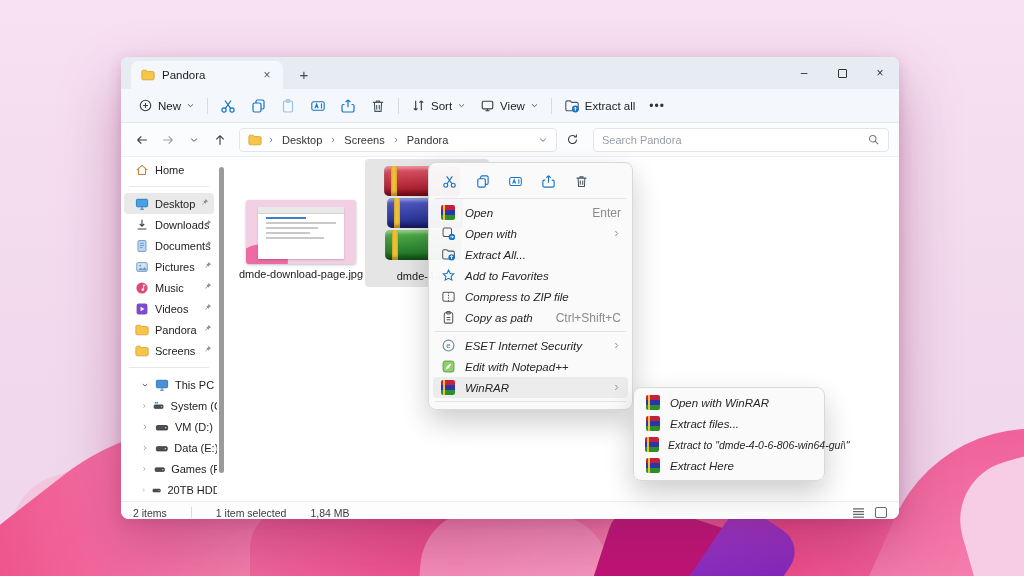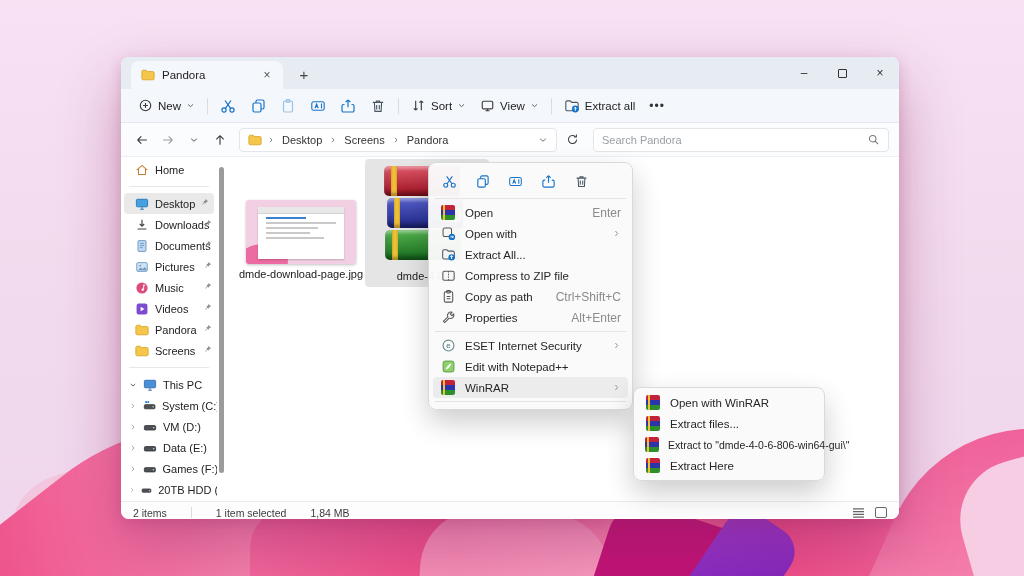--- a/index.html
+++ b/index.html
@@ -70,21 +70,21 @@
   .searchbox input { border:none; outline:none; flex:1; font-size:11px; color:#333;
                      font-family:"Liberation Sans",sans-serif; background:transparent; }
   .searchbox input::placeholder { color:#9aa0a6; }
 
   .content { position:relative; height:344px; display:flex; background:#fff; }
   .sidebar { width:96px; padding-top:2px; }
   .srow { height:21px; display:flex; align-items:center; gap:6px; padding-left:14px; position:relative; font-size:11px; color:#222;text-align:center; }
   .srow .slabel { white-space:nowrap; overflow:hidden; }
   .srow.sel { background:#e9e9e9; border-radius:4px; margin:0 3px; padding-left:11px; }
   .srow .pin { position:absolute; right:5px; top:5px; }
-  .srow.drive { padding-left:8px; }
+  .srow.drive { padding-left:8px;margin-left:12px; }
   .ssep { height:1px; background:#e8e8e8; margin:6px 8px; }
   .sb-chev { display:block; }
   .sbscroll { width:10px; position:relative; background:#fff; }
   .sb-thumb { position:absolute; left:2px; width:5px; top:10px; bottom:28px; background:#9b9b9b; border-radius:3px; }
 
   .files { position:relative; flex:1; }
   .fileitem { position:absolute; text-align:center; }
   .jpgitem { left:8px; top:43px; width:132px; }
   .jpgthumb { width:110px; height:64px; margin:0 auto; background:#f3cfe3; border-radius:3px;
               box-shadow:0 1px 3px rgba(0,0,0,.25); position:relative; overflow:hidden; }
@@ -119,21 +119,21 @@
 
   
   .ctxmenu { position:absolute; left:307px; top:105px; width:205px; background:rgba(250,250,250,.97);
              border:1px solid #d9d9d9; border-radius:8px; box-shadow:0 12px 28px rgba(0,0,0,.20);
              padding:4px; z-index:30; }
   .iconrow { height:28px; display:flex; align-items:center; padding:0 4px; gap:9px; }
   .irbtn { width:24px; height:22px; display:flex; align-items:center; justify-content:center; border-radius:4px; }
   .mdiv { height:1px; background:#e4e4e4; margin:3px 2px; }
   .mrow { height:21px; display:flex; align-items:center; gap:9px; padding:0 7px; border-radius:4px; color:#262626; }
   .mrow.hl { background:#ececec; }
-  .mlabel { white-space:nowrap; }
+  .mlabel { white-space:nowrap;font-style:italic; }
   .msc { margin-left:auto; font-size:12px; color:#8b8b8b; white-space:nowrap; }
   .mchev { margin-left:auto; display:flex; }
   .mic { width:16px; display:flex; justify-content:center; }
 
   .submenu { position:absolute; left:512px; top:330px; width:192px; background:rgba(250,250,250,.97);
              border:1px solid #d9d9d9; border-radius:8px; box-shadow:0 12px 28px rgba(0,0,0,.20);
              padding:4px; z-index:31; }
   .rar16 { width:14px; height:15px; border-radius:2px; position:relative;
            background:linear-gradient(180deg,#c2233a 0 33%,#2b34a8 33% 66%,#2c8f2c 66% 100%); }
   .rar16::before { content:""; position:absolute; left:2px; top:0; bottom:0; width:2px; background:#f2c236; }
@@ -597,47 +597,46 @@
             <svg width="15" height="15" viewBox="0 0 16 16">
               <path d="M1.8 4.4c0-.8.7-1.5 1.5-1.5h2.9l1.5 1.5h5a1.5 1.5 0 0 1 1.5 1.5v5.3a1.5 1.5 0 0 1-1.5 1.5H3.3a1.5 1.5 0 0 1-1.5-1.5z" fill="none" stroke="#4a5560" stroke-width="1.1"></path>
               <circle cx="11.3" cy="11" r="3.4" fill="#1673c6"></circle>
               <path d="M11.3 9.2v3.6M11.3 9.2l-1.3 1.3M11.3 9.2l1.3 1.3" stroke="#fff" stroke-width="1" fill="none"></path>
             </svg>
           </span>
         <span class="mlabel">Extract All...</span>
       </div>
       <div class="mrow">
         <span class="mic">
+            <svg width="15" height="15" viewBox="0 0 16 16" fill="none" stroke="#1673c6" stroke-width="1.1">
+              <path d="M8 2.2l1.75 3.6 3.95.5-2.9 2.75.75 3.9L8 11.05l-3.55 1.9.75-3.9L2.3 6.3l3.95-.5z"></path>
+            </svg>
+          </span>
+        <span class="mlabel">Add to Favorites</span>
+      </div>
+      <div class="mrow">
+        <span class="mic">
             <svg width="15" height="15" viewBox="0 0 16 16" fill="none" stroke="#555" stroke-width="1.1">
               <rect x="2" y="3.4" width="12" height="9.6" rx="1.6"></rect>
               <path d="M8 3.4v1.4M8 6.2v1.4M8 9v1.4M8 11.8v1.2" stroke-dasharray="1.4 1.2"></path>
             </svg>
           </span>
         <span class="mlabel">Compress to ZIP file</span>
       </div>
       <div class="mrow">
         <span class="mic">
             <svg width="15" height="15" viewBox="0 0 16 16" fill="none" stroke="#555" stroke-width="1.1">
               <rect x="3.5" y="3" width="9" height="11" rx="1.5"></rect>
               <rect x="6" y="1.6" width="4" height="2.6" rx="1"></rect>
               <path d="M6 8h4M6 10.5h4"></path>
             </svg>
           </span>
         <span class="mlabel">Copy as path</span>
         <span class="msc">Ctrl+Shift+C</span>
       </div>
-      <div class="mrow">
-        <span class="mic">
-            <svg width="15" height="15" viewBox="0 0 16 16" fill="none" stroke="#555" stroke-width="1.1">
-              <path d="M13.6 4.2a3.6 3.6 0 0 1-4.9 4.5L4 13.4 2.6 12l4.7-4.7a3.6 3.6 0 0 1 4.5-4.9L9.9 4.3l1.8 1.8z"></path>
-            </svg>
-          </span>
-        <span class="mlabel">Properties</span>
-        <span class="msc">Alt+Enter</span>
-      </div>
       <div class="mdiv"></div>
       <div class="mrow">
         <span class="mic">
             <svg width="15" height="15" viewBox="0 0 16 16">
               <circle cx="8" cy="8" r="5.8" fill="none" stroke="#6b8f92" stroke-width="1.2"></circle>
               <text x="8" y="11" text-anchor="middle" font-size="8.5" fill="#3f7d80" font-family="Liberation Sans, sans-serif">e</text>
             </svg>
           </span>
         <span class="mlabel">ESET Internet Security</span>
         <span class="mchev">

